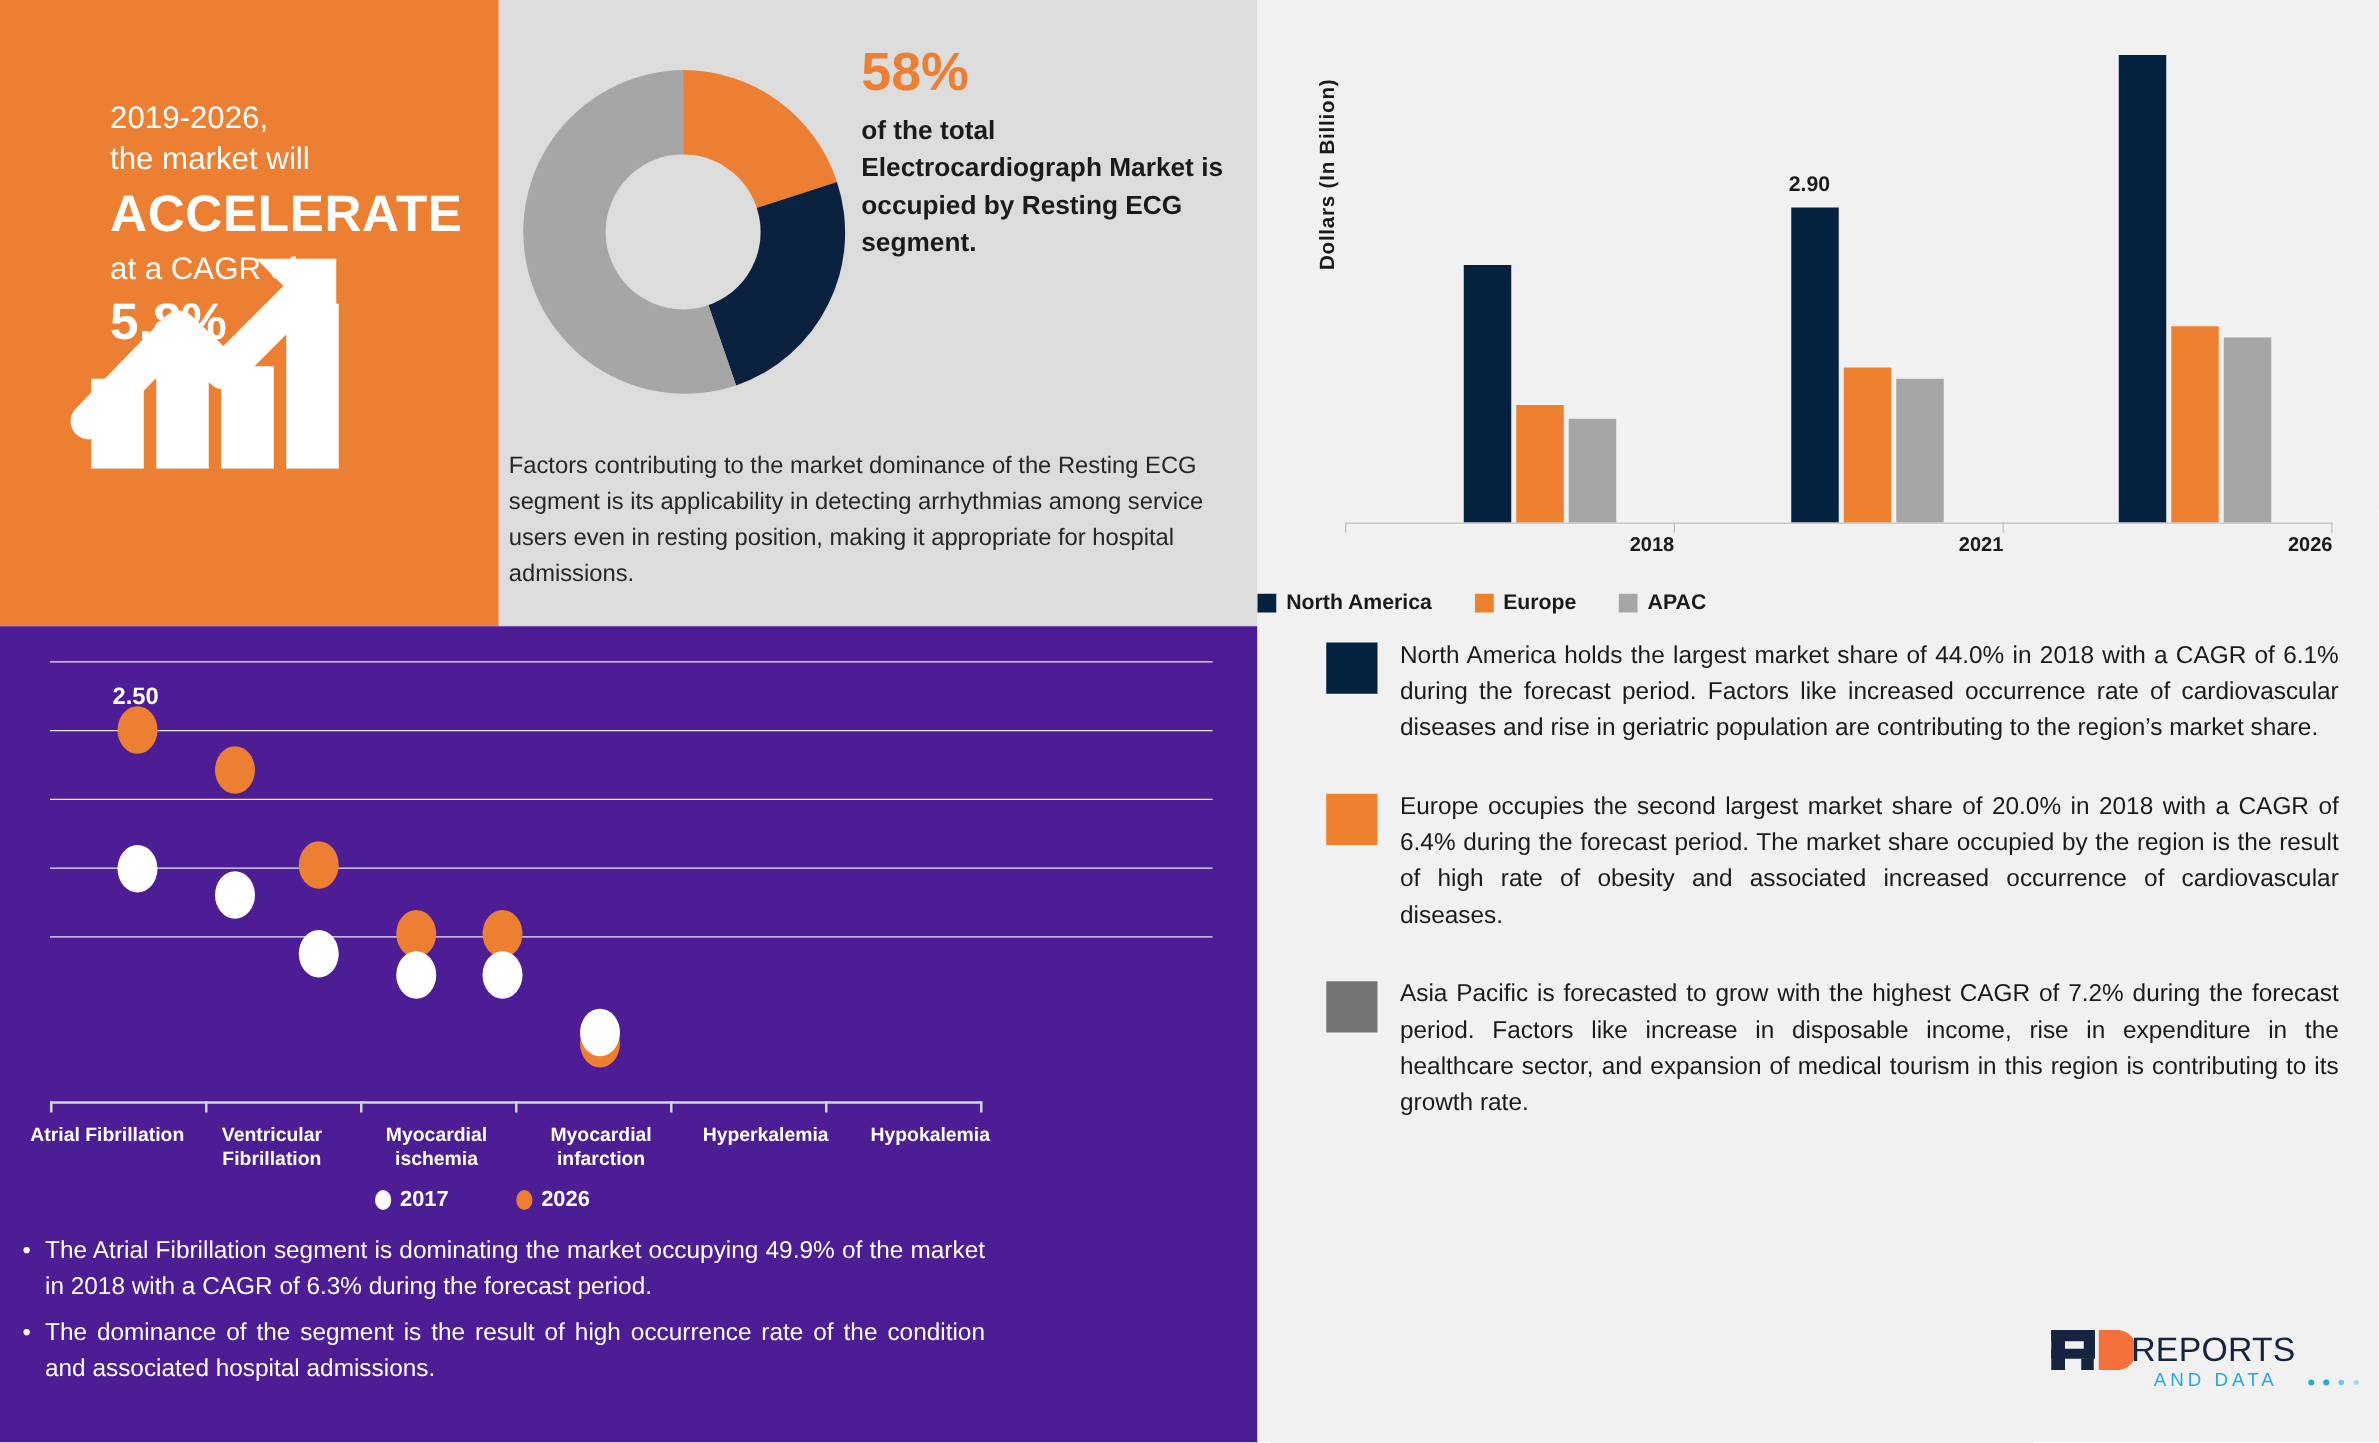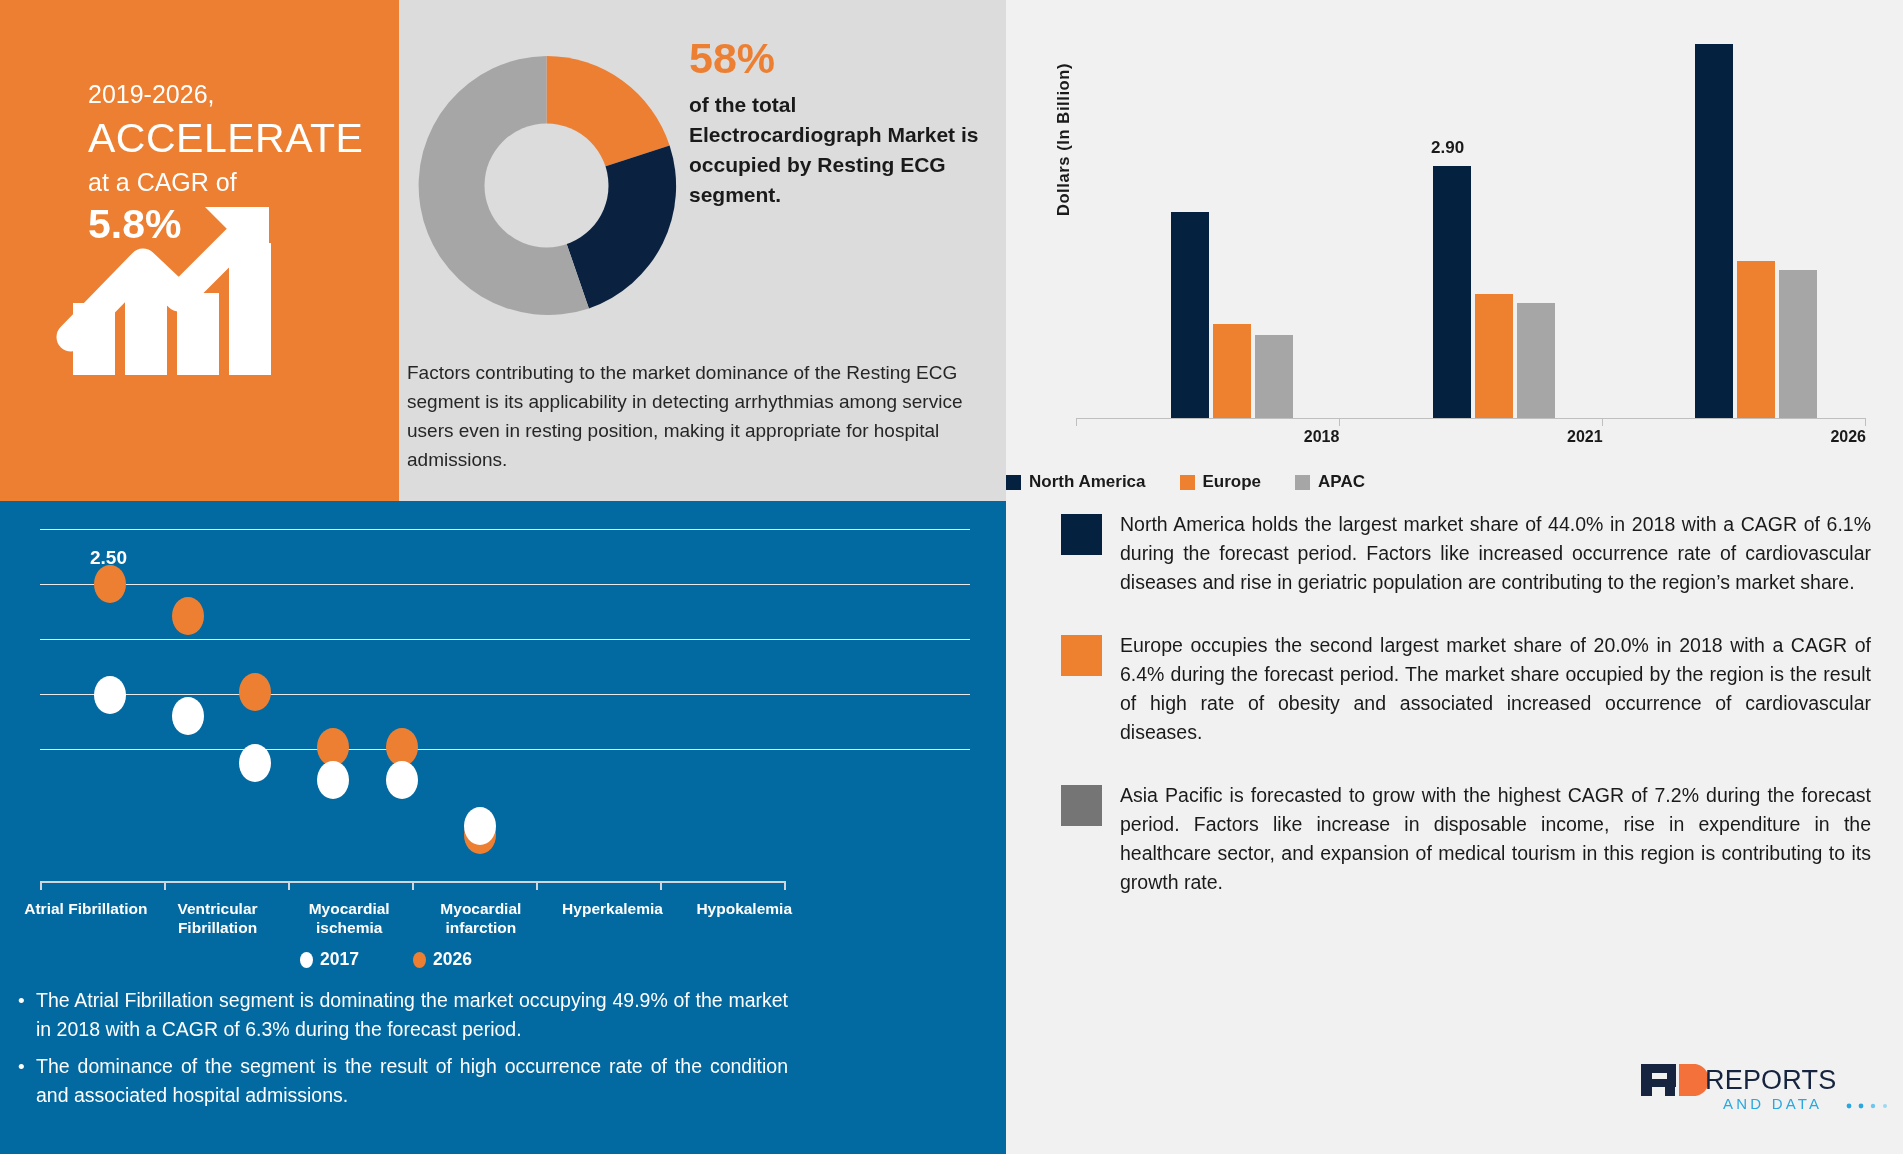--- a/index.html
+++ b/index.html
@@ -14,21 +14,21 @@
   .left-col { position: absolute; left: 0; top: 0; width: 1006px; height: 1154px; }
 
   
   .accel-panel {
     position: absolute; left: 0; top: 0; width: 399px; height: 501px;
     background: #ec7f32; color: #fff;
   }
   .accel-text { position: absolute; left: 88px; top: 78px; width: 290px; }
   .accel-l1 { font-size: 25px; line-height: 33px; font-weight: 400; }
   .accel-l2 { font-size: 25px; line-height: 33px; font-weight: 400; }
-  .accel-big { font-size: 41px; font-weight: 400; letter-spacing: .5px; line-height: 54px; }
+  .accel-big { font-size: 41px; font-weight: 700; letter-spacing: .5px; line-height: 54px; }
   .accel-l4 { font-size: 25px; line-height: 34px; font-weight: 400; }
   .accel-pct { font-size: 41px; font-weight: 700; line-height: 50px; }
   .growth-icon { position: absolute; left: 55px; top: 185px; width: 240px; height: 190px; }
 
   
   .gray-panel {
     position: absolute; left: 399px; top: 0; width: 607px; height: 501px;
     background: #dcdcdc;
   }
   .donut-wrap { position: absolute; left: 10px; top: 48px; width: 275px; height: 275px; }
@@ -36,21 +36,21 @@
   .stat-pct { font-size: 43px; font-weight: 700; color: #ec7f32; line-height: 56px; }
   .stat-desc { font-size: 21px; font-weight: 700; color: #1a1a1a; line-height: 30px; margin-top: 4px; }
   .gray-para {
     position: absolute; left: 8px; top: 358px; width: 585px;
     font-size: 19px; line-height: 29px; color: #262626;
   }
 
   
   .navy-panel {
     position: absolute; left: 0; top: 501px; width: 1006px; height: 653px;
-    background: #0369a1; color: #fff;
+    background: #4c1d95; color: #fff;
   }
   .dotplot { position: absolute; left: 40px; top: 28px; width: 930px; height: 290px; }
   .grid-line { position: absolute; left: 0; width: 930px; height: 1px; background: #e9e9e9; }
   .dot { position: absolute; width: 32px; height: 38px; border-radius: 50%; }
   .dot.d2026 { background: #ec7f32; }
   .dot.d2017 { background: #ffffff; }
   .dot-label { position: absolute; font-size: 19px; font-weight: 700; color: #fff; }
   .axis-line { position: absolute; left: 40px; top: 380px; width: 745px; height: 1.5px; background: #cfd6de; }
   .axis-tick { position: absolute; top: 380px; width: 1.5px; height: 9px; background: #cfd6de; }
   .cat-labels { position: absolute; left: 20px; top: 398px; width: 790px; display: flex; }
@@ -98,20 +98,21 @@
 </head>
 <body>
 
 <div class="page">
 
   <div class="left-col">
 
     <div class="accel-panel">
       <div class="accel-text">
         <div class="accel-l1">2019-2026,</div>
+        <div class="accel-l2">the market will</div>
         <div class="accel-big">ACCELERATE</div>
         <div class="accel-l4">at a CAGR of</div>
         <div class="accel-pct">5.8%</div>
       </div>
       <div class="growth-icon">
         <svg viewBox="0 0 240 190" width="240" height="190">
           <rect x="18" y="118" width="42" height="72" fill="#fff"></rect>
           <rect x="70" y="92" width="42" height="98" fill="#fff"></rect>
           <rect x="122" y="108" width="42" height="82" fill="#fff"></rect>
           <rect x="174" y="58" width="42" height="132" fill="#fff"></rect>

